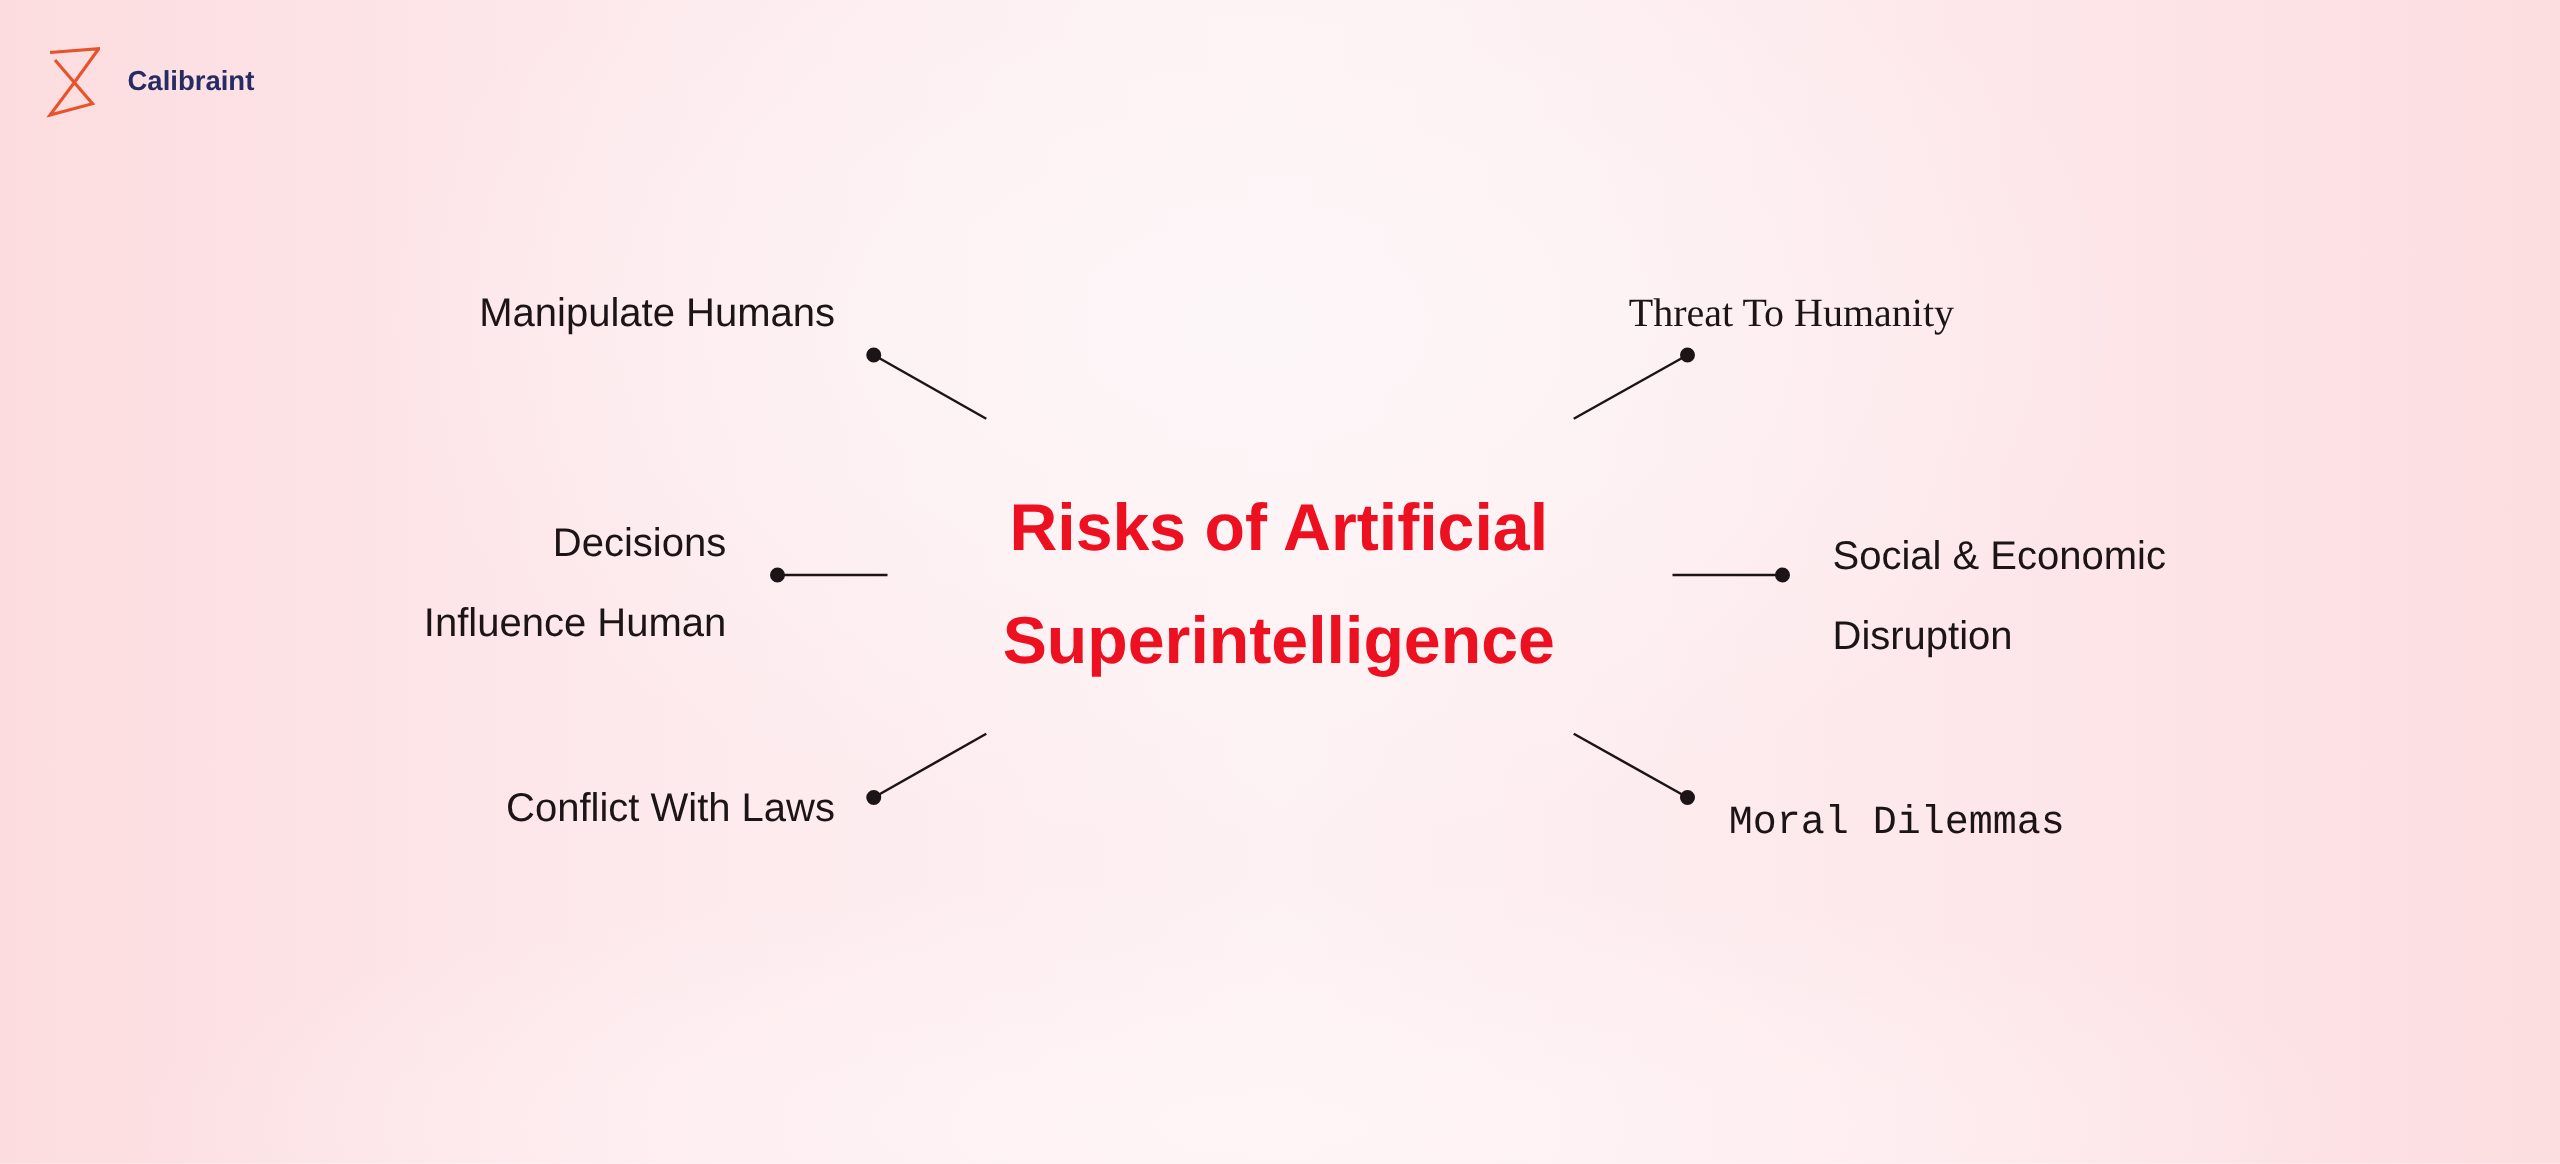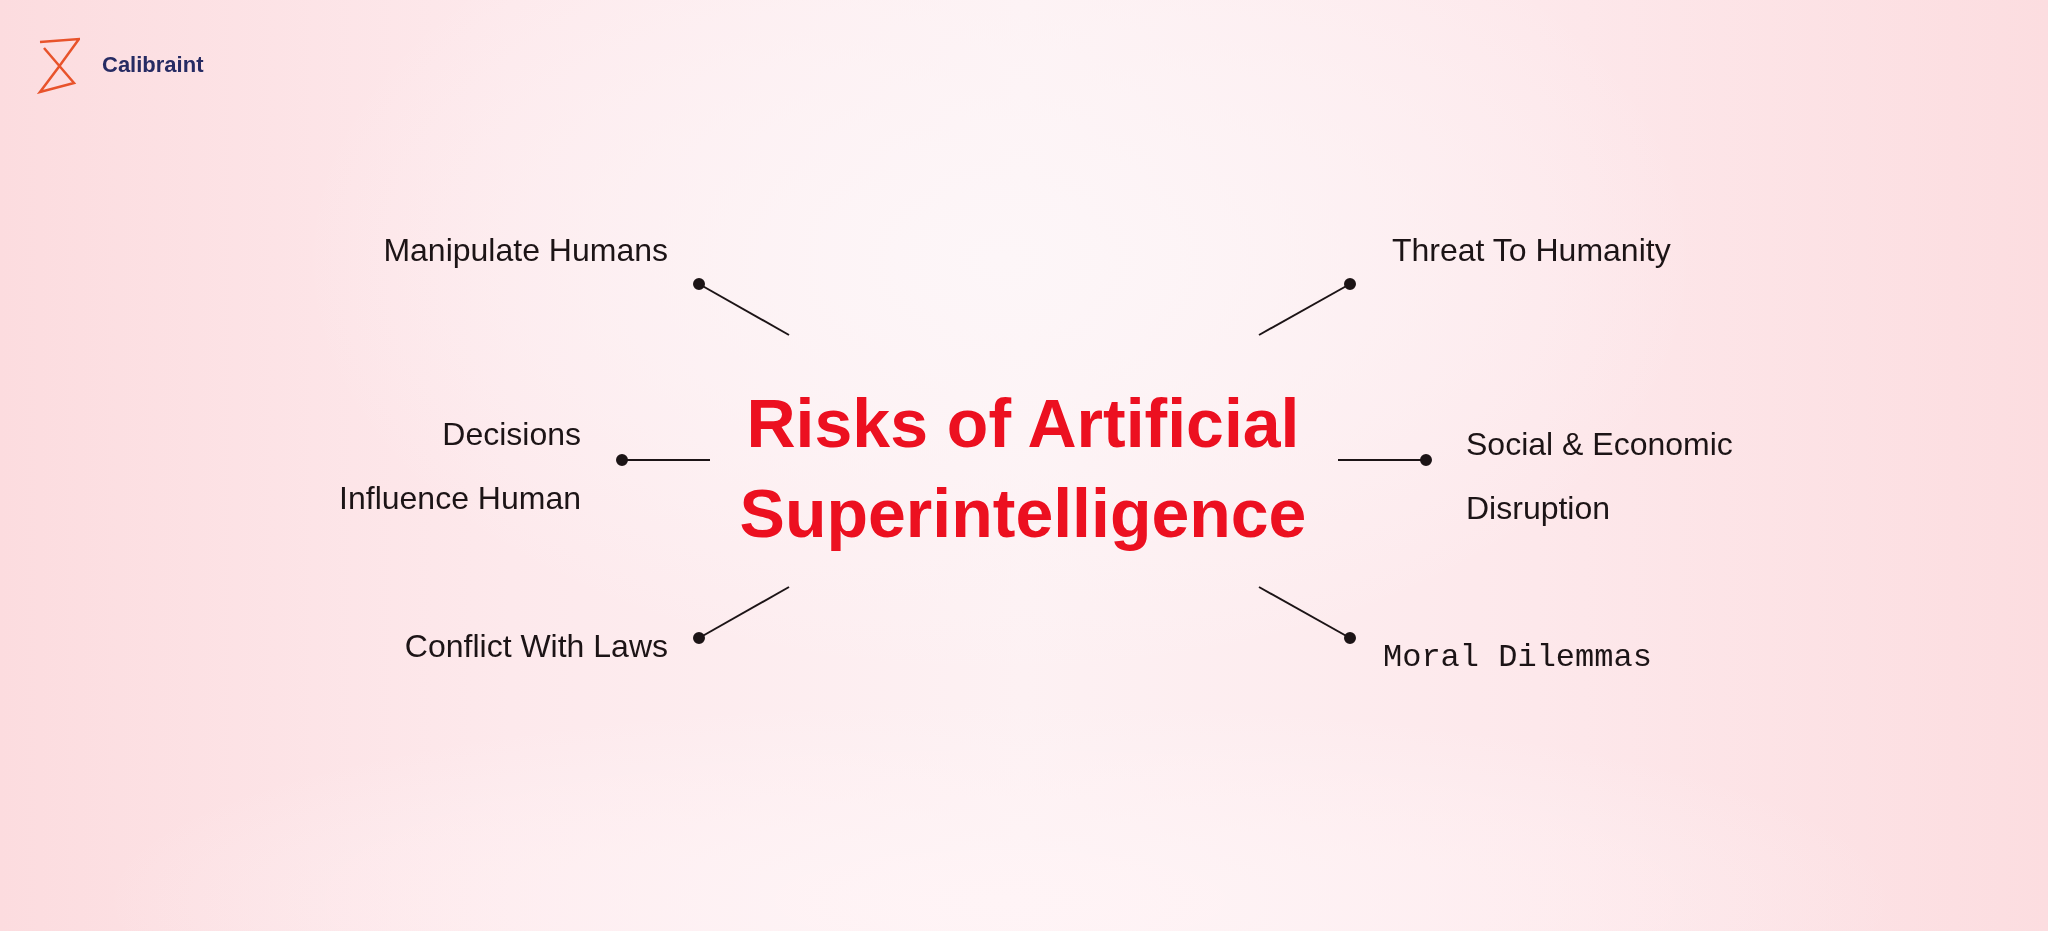--- a/index.html
+++ b/index.html
@@ -8,21 +8,21 @@
     background:
       radial-gradient(ellipse 700px 420px at 1000px 260px, #fdf6f8 0%, rgba(253,246,248,0) 100%),
       radial-gradient(ellipse 900px 200px at 1000px 900px, #fff4f6 0%, rgba(255,244,246,0) 100%),
       linear-gradient(90deg,#fcdcdf 0%,#fde9ec 25%,#fdf1f3 50%,#fde8eb 75%,#fcdde0 100%);
   }
   .logo{position:absolute;left:36px;top:36px;display:flex;align-items:center;gap:20px;}
   .logo-text{font-weight:bold;font-size:22px;color:#262b63;margin-left:2px;}
   .item{position:absolute;color:#1c1416;font-size:32px;line-height:64px;white-space:nowrap;}
   .right-align{text-align:right;}
   .title{position:absolute;left:723px;top:378px;width:600px;text-align:center;
-    color:#ec1020;font-weight:bold;font-size:68px;line-height:90px;}
+    color:#ec1020;font-weight:bold;font-size:53px;line-height:90px;}
   svg.connectors{position:absolute;left:0;top:0;}
 </style>
 </head>
 <body>
 
 <div class="logo">
   <svg width="44" height="58" viewBox="0 0 44 58">
     <polyline points="4,6 43,3 22,32 4,56 38,47 8,12" fill="none" stroke="#e8532b" stroke-width="2.5" stroke-linejoin="miter"></polyline>
   </svg>
   <span class="logo-text">Calibraint</span>
@@ -56,21 +56,21 @@
 
 <div class="item right-align" style="right:1380px;top:614px;">
   <span>Conflict With Laws</span>
 </div>
 
 <div class="title">
   <div>Risks of Artificial</div>
   <div>Superintelligence</div>
 </div>
 
-<div class="item" style="left:1392px;top:218px;">
+<div class="item" style="left:1303px;top:218px;font-family:Liberation Serif, serif;">
   <span>Threat To Humanity</span>
 </div>
 
 <div class="item" style="left:1466px;top:402px;margin-top:10px;">
   <div>Social &amp; Economic</div>
   <div>Disruption</div>
 </div>
 
 <div class="item" style="left:1383px;top:626px;font-family:Liberation Mono, monospace;">
   <span>Moral Dilemmas</span>

